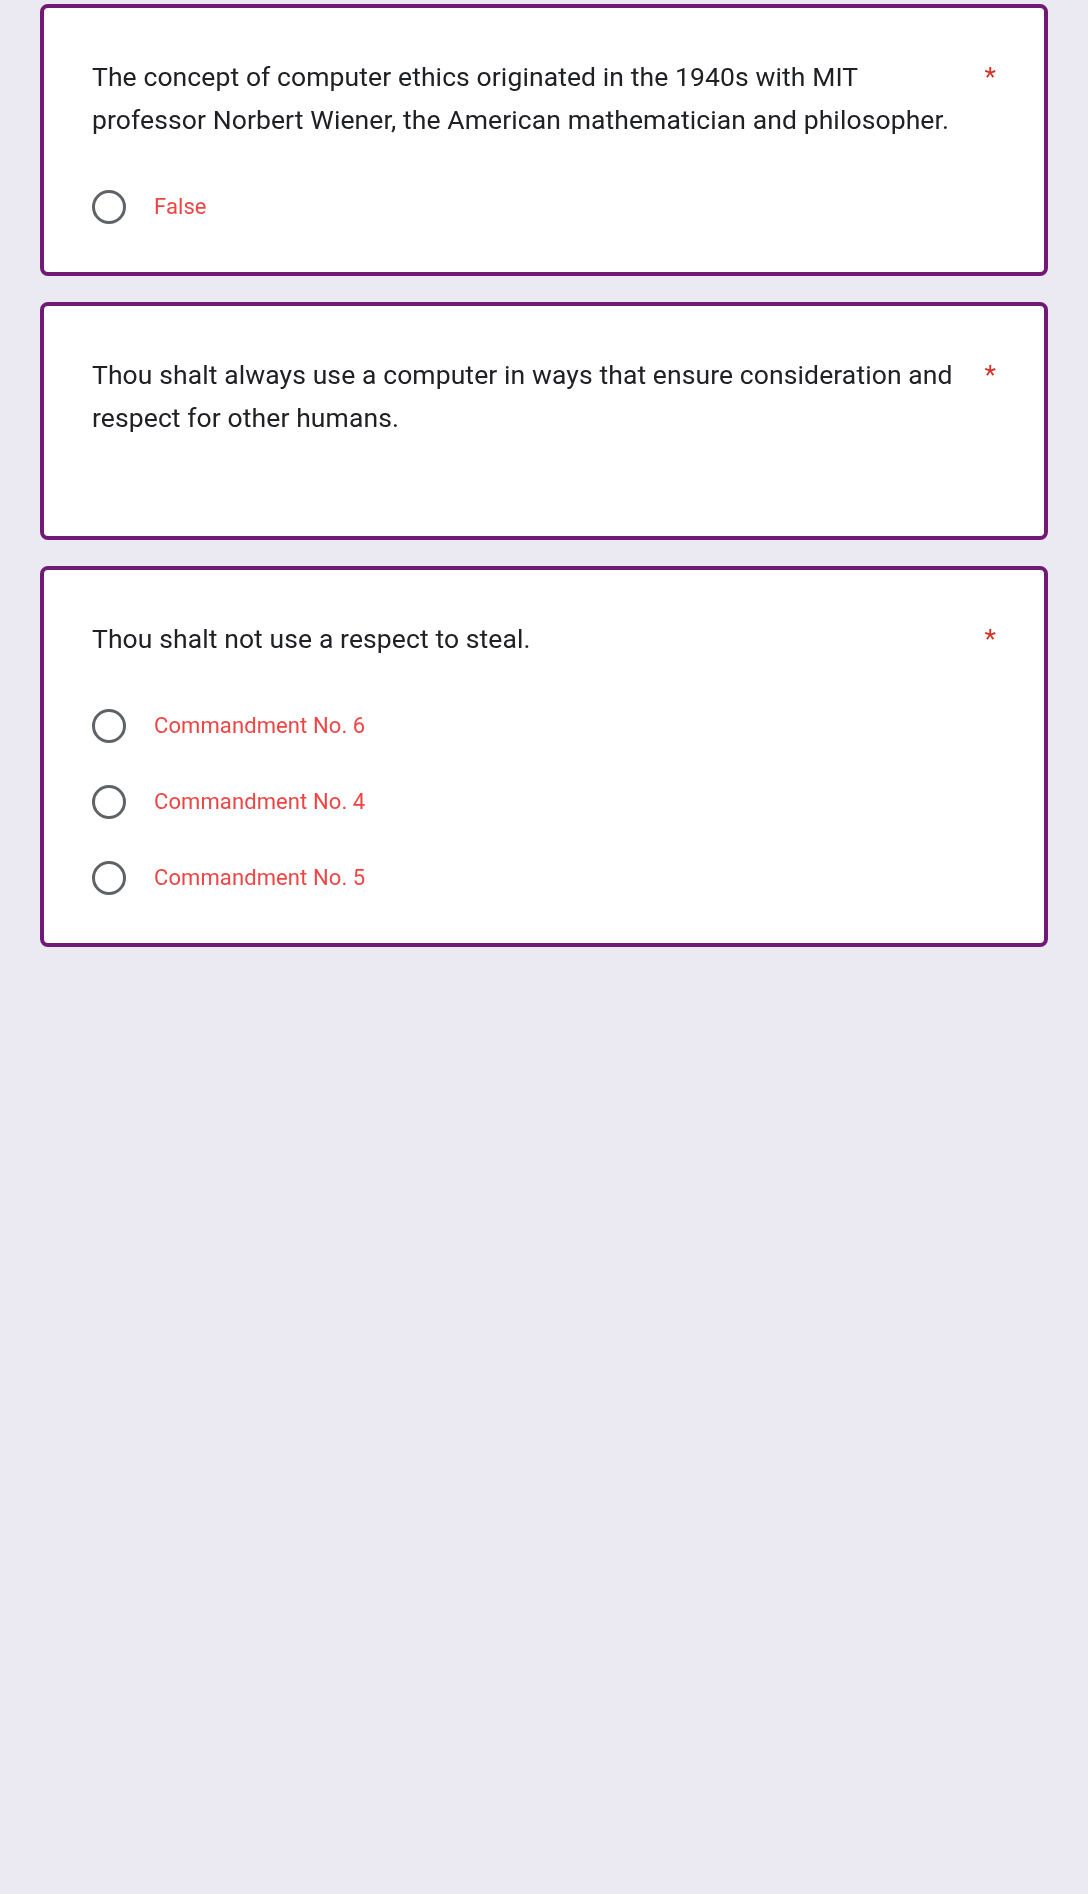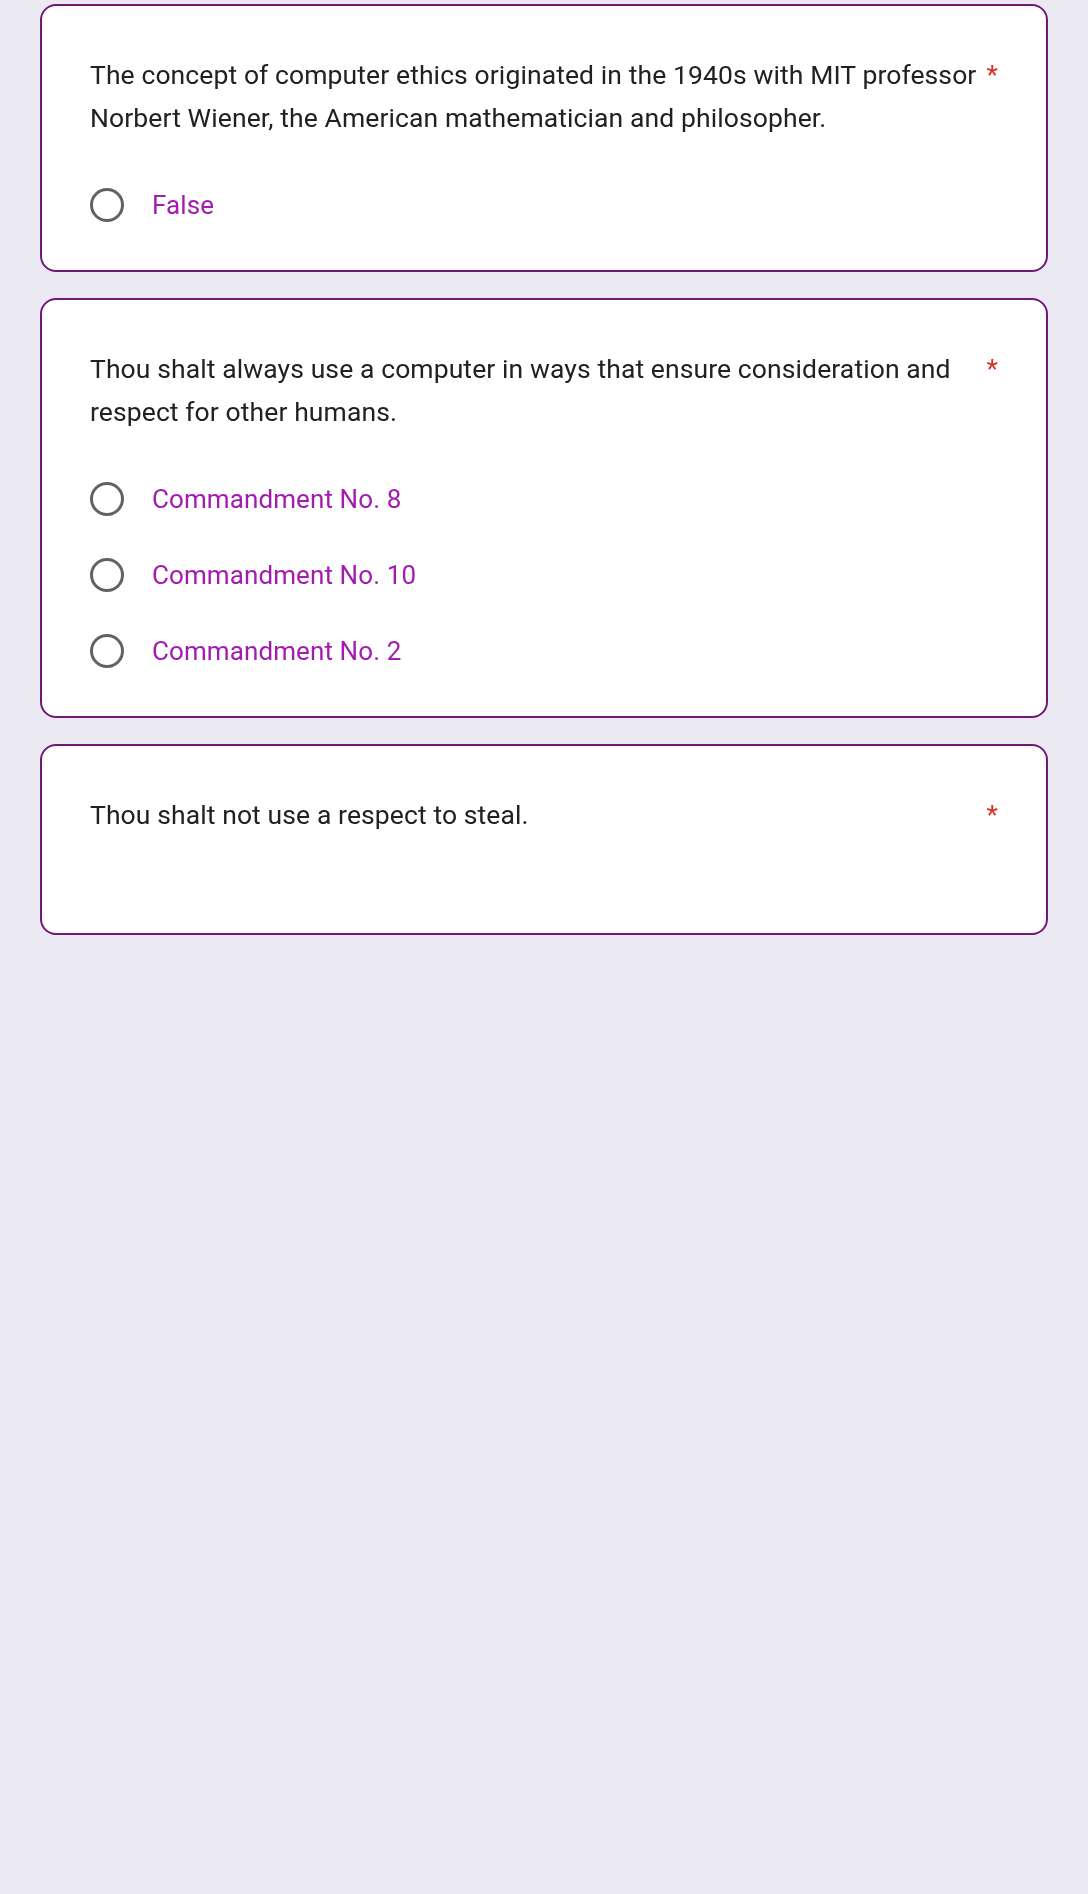--- a/index.html
+++ b/index.html
@@ -8,22 +8,22 @@
     box-sizing: border-box;
   }
   body {
     font-family: 'Roboto', Arial, sans-serif;
     background-color: #ebe9f2;
     padding: 4px 40px 20px 40px;
     width: 1088px;
   }
   .question-card {
     background-color: #ffffff;
-    border-radius: 16px;
-    border: 2px solid #701a75;
+    border-radius: 8px;
+    border: 4px solid #701a75;
     padding: 48px;
     margin-bottom: 26px;
   }
   .question-header {
     display: flex;
     align-items: flex-start;
     margin-bottom: 48px;
   }
   .question-text {
     font-size: 26.5px;
@@ -51,22 +51,22 @@
     cursor: pointer;
   }
   .radio-circle {
     width: 34px;
     height: 34px;
     border: 3.5px solid #5f6368;
     border-radius: 50%;
     flex-shrink: 0;
   }
   .option-label {
-    font-size: 26px;
-    color: #a21caf;
+    font-size: 22px;
+    color: #ef4444;
     font-weight: 400;
     letter-spacing: 0.1px;
   }
 </style>
 </head>
 <body>
 
 <div class="question-card">
   <div class="question-header">
     <span class="question-text">The concept of computer ethics originated in the 1940s with MIT professor Norbert Wiener, the American mathematician and philosopher.</span>
@@ -78,34 +78,34 @@
       <span class="option-label">False</span>
     </div>
   </div>
 </div>
 
 <div class="question-card">
   <div class="question-header">
     <span class="question-text">Thou shalt always use a computer in ways that ensure consideration and respect for other humans.</span>
     <span class="required-marker">*</span>
   </div>
-  <div class="options-container">
-    <div class="option-row">
-      <span class="radio-circle"></span>
-      <span class="option-label">Commandment No. 8</span>
-    </div>
-    <div class="option-row">
-      <span class="radio-circle"></span>
-      <span class="option-label">Commandment No. 10</span>
-    </div>
-    <div class="option-row">
-      <span class="radio-circle"></span>
-      <span class="option-label">Commandment No. 2</span>
-    </div>
-  </div>
 </div>
 
 <div class="question-card">
   <div class="question-header">
     <span class="question-text">Thou shalt not use a respect to steal.</span>
     <span class="required-marker">*</span>
   </div>
+  <div class="options-container">
+    <div class="option-row">
+      <span class="radio-circle"></span>
+      <span class="option-label">Commandment No. 6</span>
+    </div>
+    <div class="option-row">
+      <span class="radio-circle"></span>
+      <span class="option-label">Commandment No. 4</span>
+    </div>
+    <div class="option-row">
+      <span class="radio-circle"></span>
+      <span class="option-label">Commandment No. 5</span>
+    </div>
+  </div>
 </div>
 
 </body></html>

